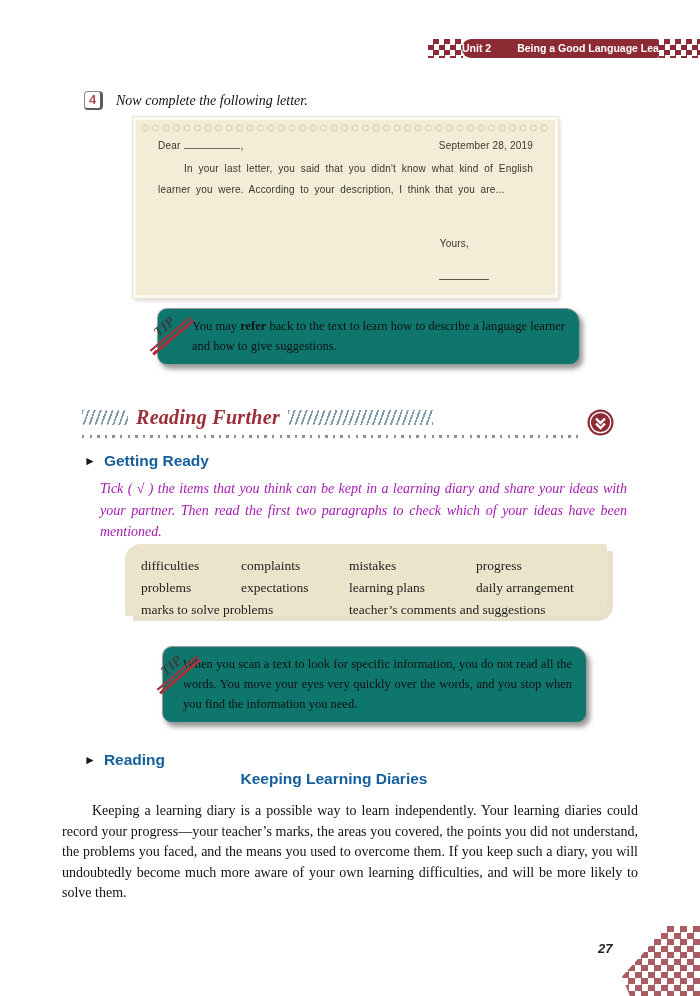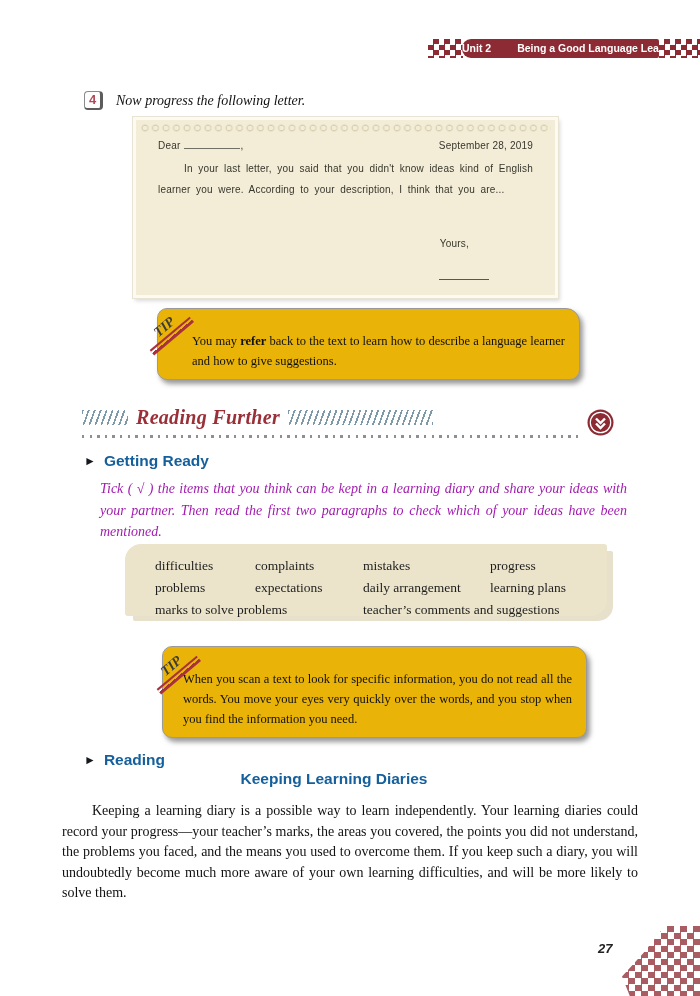--- a/index.html
+++ b/index.html
@@ -78,24 +78,24 @@
   }
   .tip1 .tip-label { left: 4px; top: 26px; }
   .tip2 .tip-label { left: 6px; top: 27px; }
   .tip-slashes {
     display: block; width: 52px; margin-left: -6px; margin-top: 0px;
     border-top: 2px solid #a8323c;
     box-shadow: 0 3px 0 #a8323c;
     height: 4px;
   }
   .tip-box {
-    position: relative; z-index: 2; margin-left: 17px; background: #eab308;
+    position: relative; z-index: 2; margin-left: 17px; background: #0f766e;
     border: 1px solid #9a9a9a; border-radius: 10px 14px 10px 10px;
     box-shadow: 3px 4px 5px rgba(70,70,70,0.55);
-    padding: 22px 14px 8px 16px;
+    padding: 7px 14px 8px 16px;
     font-size: 12.5px; line-height: 20px; text-align: justify; color: #111;
   }
   .tip1 .tip-box { padding-left: 34px; }
   .tip2 .tip-box { padding-left: 20px; }
 
   
   .rf-row { position: absolute; left: 82px; top: 406px; width: 536px; height: 28px; }
   .hatch {
     display: inline-block; height: 15px; vertical-align: middle;
     background-image: repeating-linear-gradient(110deg, #7e9aa9 0 1.7px, rgba(0,0,0,0) 1.7px 5.6px);
@@ -126,21 +126,21 @@
   .instruction {
     position: absolute; left: 100px; top: 478px; width: 527px;
     font-style: italic; font-size: 14px; line-height: 21.5px; text-align: justify; color: #a21caf;
   }
 
   
   .word-box {
     position: absolute; left: 125px; top: 544px; width: 482px; height: 72px;
     background: #ebe4cb; border-radius: 16px 3px 16px 3px;
     box-shadow: 7px 6px 0 -1px #e7e0ca;
-    padding: 11px 0 0 30px;
+    padding: 11px 0 0 16px;
   }
   .word-grid {
     display: grid; grid-template-columns: 100px 108px 127px auto;
     font-size: 13.5px; line-height: 22px; color: #1d1d1d;
   }
   .wg-span2a { grid-column: 1 / 3; }
   .wg-span2b { grid-column: 3 / 5; }
 
   
   .article-title {
@@ -175,31 +175,31 @@
   <div class="banner">
     <div class="checker checker-left"></div>
     <div class="banner-bar">
       <span class="unit-no">Unit 2</span><span>Being a Good Language Learner</span>
     </div>
     <div class="checker checker-right"></div>
   </div>
 
   <div class="exercise-row">
     <div class="ex-badge">4</div>
-    <div class="ex-prompt">Now progress the following letter.</div>
+    <div class="ex-prompt">Now complete the following letter.</div>
   </div>
 
   <div class="letter-box">
     <div class="letter-frieze"></div>
     <div class="letter-body">
       <div class="letter-top">
         <span><span>Dear</span><span class="blank blank-dear"></span><span>,</span></span>
         <span>September 28, 2019</span>
       </div>
-      <div class="letter-text">In your last letter, you said that you didn't know ideas kind of English learner you were. According to your description, I think that you are...</div>
+      <div class="letter-text">In your last letter, you said that you didn't know what kind of English learner you were. According to your description, I think that you are...</div>
       <div class="letter-closing">Yours,</div>
       <div class="letter-sign-line"><span class="blank blank-sign"></span></div>
     </div>
   </div>
 
   <div class="tip-wrap tip1">
     <div class="tip-label"><span>TIP</span><span class="tip-slashes"></span></div>
     <div class="tip-box">
       <span>You may </span><b>refer</b><span> back to the text to learn how to describe a language learner and how to give suggestions.</span>
     </div>
@@ -224,22 +224,22 @@
   <div class="instruction">Tick ( √ ) the items that you think can be kept in a learning diary and share your ideas with your partner. Then read the first two paragraphs to check which of your ideas have been mentioned.</div>
 
   <div class="word-box">
     <div class="word-grid">
       <span>difficulties</span>
       <span>complaints</span>
       <span>mistakes</span>
       <span>progress</span>
       <span>problems</span>
       <span>expectations</span>
+      <span>learning plans</span>
       <span>daily arrangement</span>
-      <span>learning plans</span>
       <span class="wg-span2a">marks to solve problems</span>
       <span class="wg-span2b">teacher’s comments and suggestions</span>
     </div>
   </div>
 
   <div class="tip-wrap tip2">
     <div class="tip-label"><span>TIP</span><span class="tip-slashes"></span></div>
     <div class="tip-box">When you scan a text to look for specific information, you do not read all the words. You move your eyes very quickly over the words, and you stop when you find the information you need.</div>
   </div>
 

